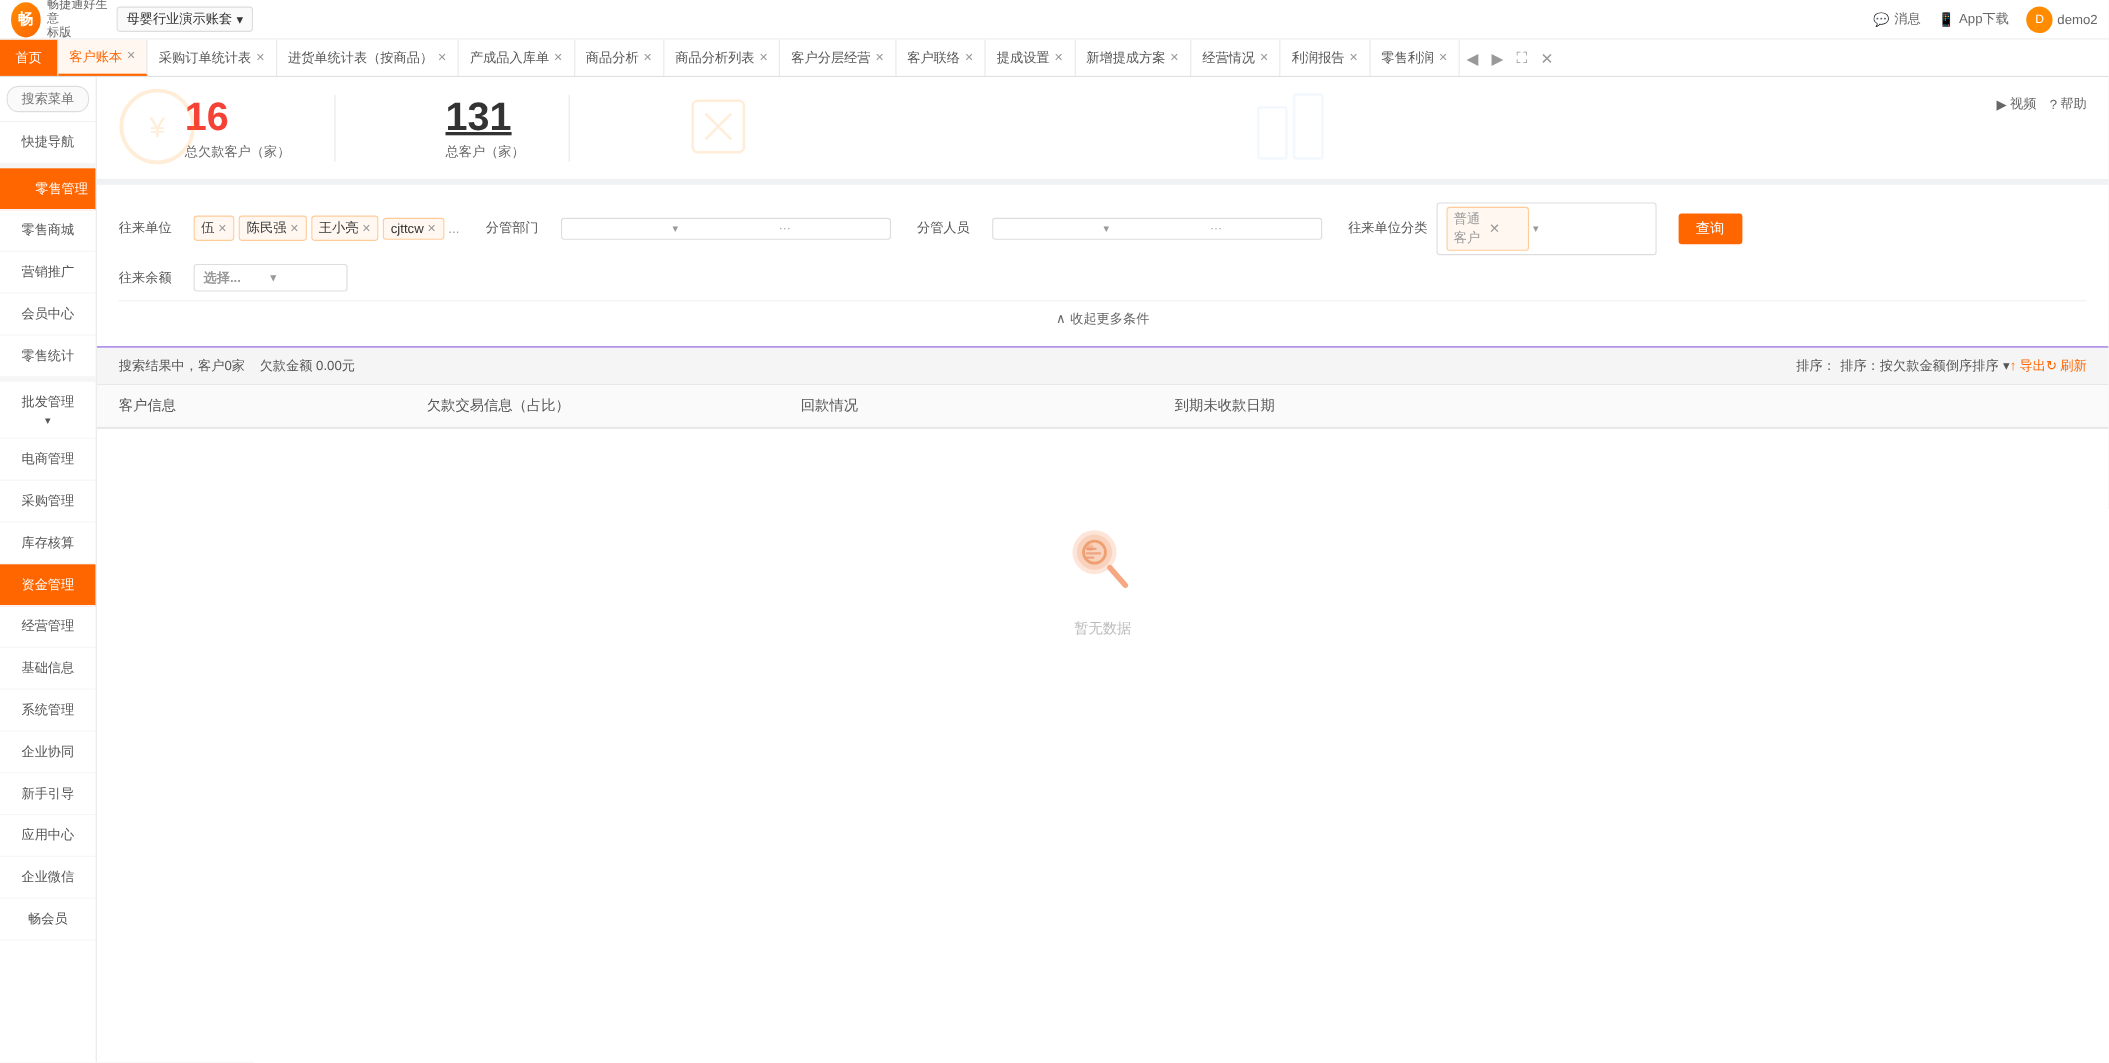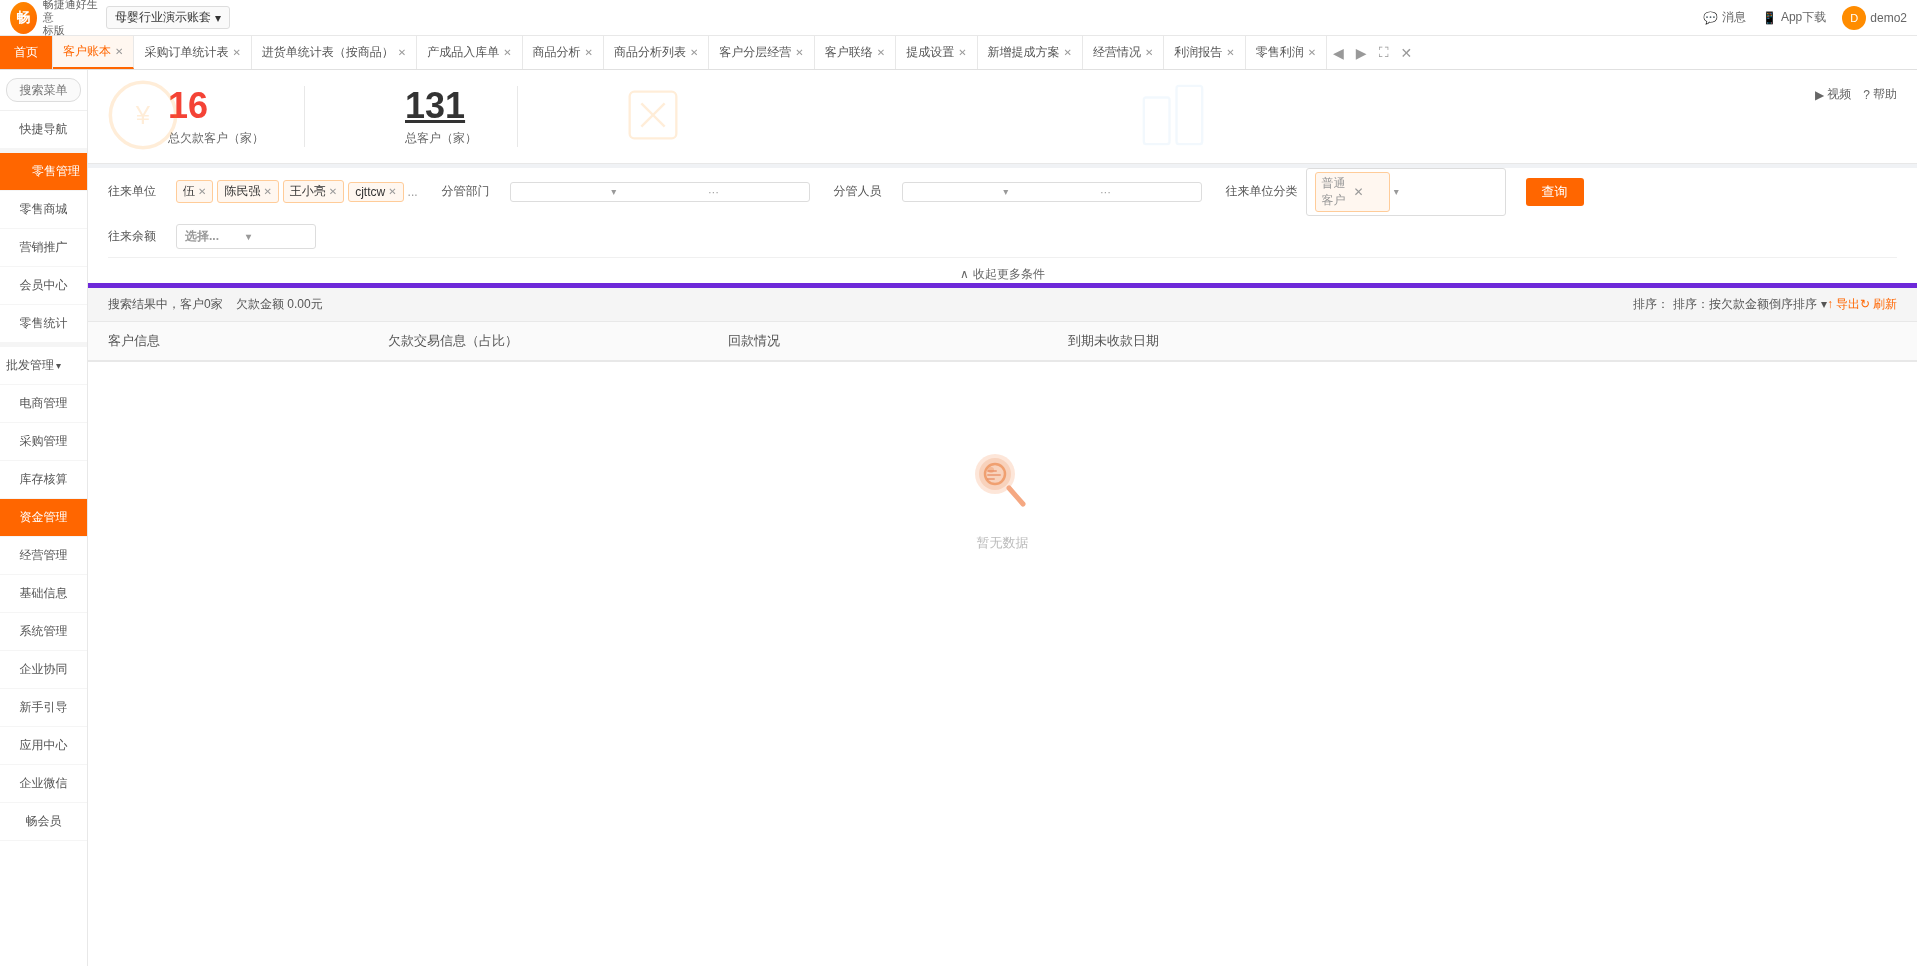--- a/index.html
+++ b/index.html
@@ -26,21 +26,21 @@
 
     
     .main-area { display: flex; flex: 1; overflow: hidden; }
 
     
     .sidebar { width: 88px; background: #fff; border-right: 1px solid #e8e8e8; display: flex; flex-direction: column; overflow-y: auto; flex-shrink: 0; }
     .sidebar-search { padding: 8px 6px; border-bottom: 1px solid #f0f0f0; }
     .sidebar-search-box { width: 100%; padding: 4px 6px; border: 1px solid #ddd; border-radius: 11px; font-size: 12px; background: #fafafa; text-align: center; color: #666; }
     .sidebar-nav-item { padding: 10px 6px; text-align: center; font-size: 12px; color: #555; cursor: pointer; border-bottom: 1px solid #f5f5f5; }
     .sidebar-nav-item.active { background: #ff6600; color: white; padding-left: 31px; }
-    .sidebar-nav-item.has-sub { display: flex; align-items: center; justify-content: flex-start; gap: 2px; }
+    .sidebar-nav-item.has-sub { display: flex; align-items: center; justify-content: flex-end; gap: 2px; flex-direction: column; }
     .sidebar-divider { height: 4px; background: #f5f5f5; }
 
     
     .page-content { flex: 1; overflow-y: auto; background: #f0f2f5; display: flex; flex-direction: column; }
 
     
     .stats-bar { background: #fff; display: flex; align-items: center; padding: 16px 20px; border-bottom: 1px solid #e8e8e8; gap: 0; position: relative; }
     .stat-item { display: flex; flex-direction: column; align-items: flex-start; padding: 0 40px 0 0; border-right: 1px solid #e8e8e8; margin-right: 40px; }
     .stat-item:last-child { border-right: none; }
     .stat-value { font-size: 36px; font-weight: bold; line-height: 1.1; }
@@ -49,21 +49,21 @@
     .stat-label { font-size: 12px; color: #666; margin-top: 4px; }
     .stat-icon { position: absolute; opacity: 0.15; }
     .stat-icon-1 { left: 20px; top: 10px; }
     .stat-icon-2 { left: 530px; top: 10px; }
     .stat-icon-3 { left: 1050px; top: 10px; }
     .stat-icon svg { width: 70px; height: 70px; }
     .stats-right-actions { position: absolute; right: 20px; top: 16px; display: flex; gap: 12px; }
     .stats-action-btn { font-size: 12px; color: #666; cursor: pointer; display: flex; align-items: center; gap: 3px; }
 
     
-    .filter-section { background: #fff; margin-top: 4px; padding: 0 20px; border-bottom: 5px solid #6d28d9; }
+    .filter-section { background: #fff; margin-top: 4px; padding: 16px 20px; border-bottom: 1px solid #6d28d9; }
     .filter-row { display: flex; align-items: center; gap: 8px; margin-bottom: 8px; flex-wrap: wrap; }
     .filter-row:last-child { margin-bottom: 0; }
     .filter-label { font-size: 12px; color: #555; white-space: nowrap; min-width: 60px; }
     .filter-tag-group { display: flex; align-items: center; gap: 4px; flex-wrap: wrap; }
     .filter-tag { display: flex; align-items: center; padding: 2px 6px; background: #fff7f0; border: 1px solid #ffcc99; border-radius: 3px; font-size: 12px; color: #333; gap: 3px; }
     .filter-tag .tag-close { color: #999; font-size: 10px; cursor: pointer; }
     .filter-more { font-size: 12px; color: #999; cursor: pointer; }
     .filter-select { display: flex; align-items: center; border: 1px solid #ddd; border-radius: 3px; padding: 3px 8px; font-size: 12px; min-width: 200px; background: #fff; cursor: pointer; }
     .filter-select-wide { min-width: 300px; }
     .filter-select span { flex: 1; color: #999; }

